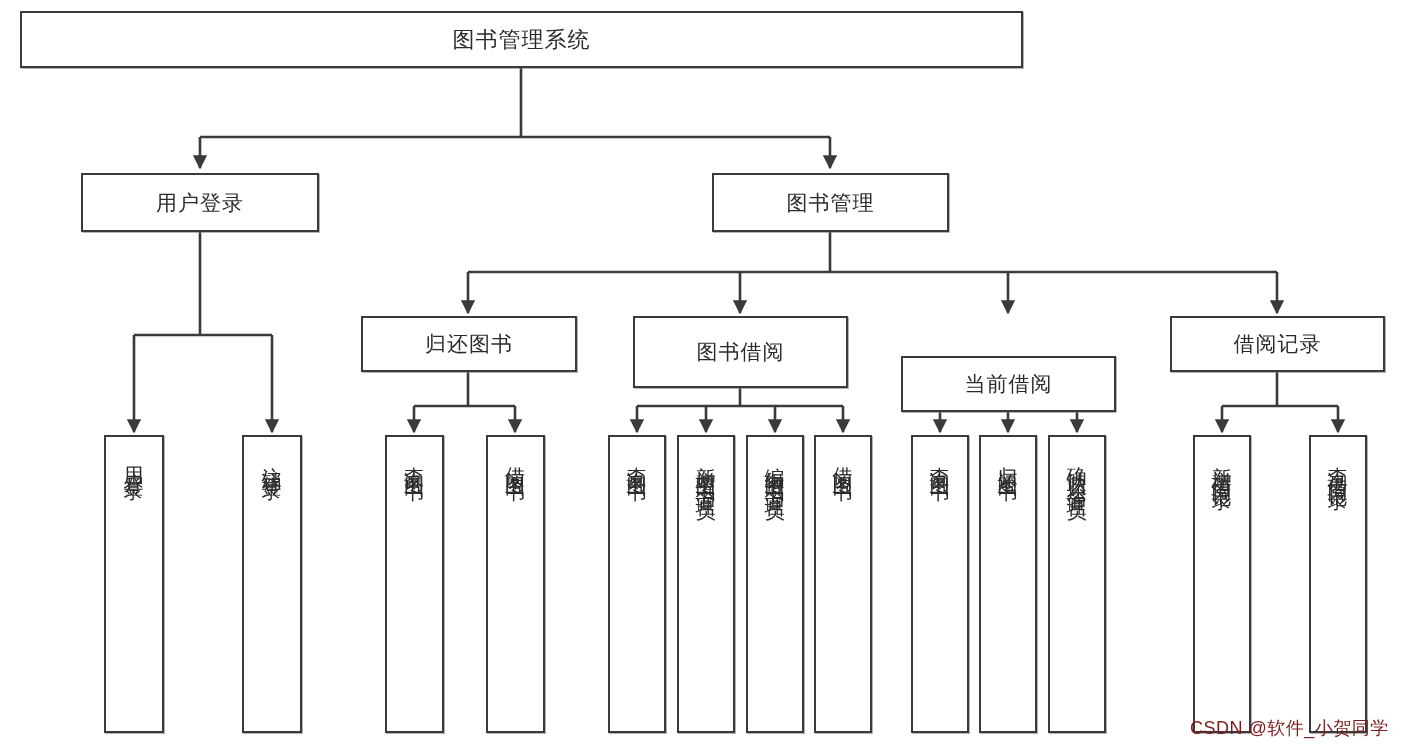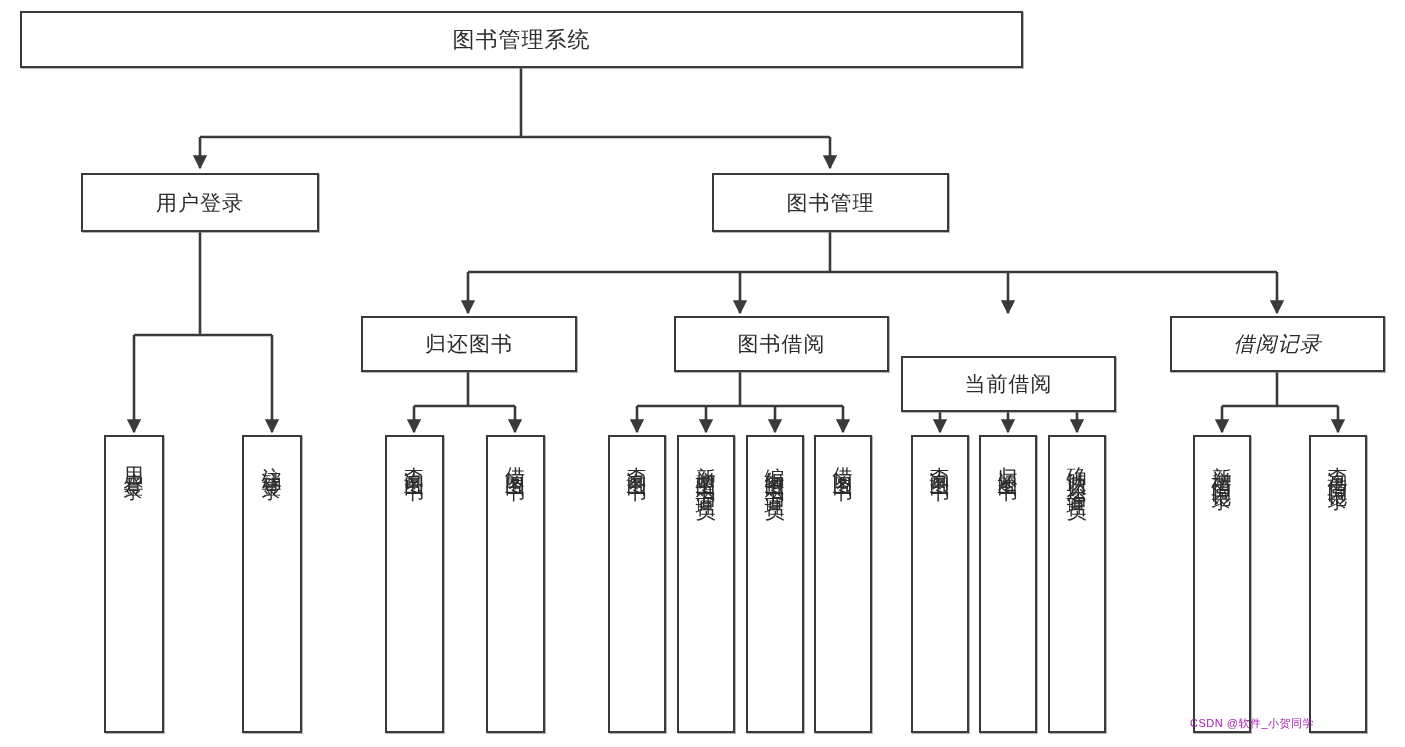--- a/index.html
+++ b/index.html
@@ -54,22 +54,22 @@
     color: #2b2b2b;
   }
   .h-label {
     white-space: nowrap;
   }
   #title-node {
     font-size: 22px;
   }
   .watermark {
     position: absolute;
-    color: #a21caf;
-    font-size: 11px;
+    color: #7f1d1d;
+    font-size: 18px;
     white-space: nowrap;
     letter-spacing: 0.5px;
   }
 </style>
 </head>
 <body>
 
 <div id="canvas">
 
   <svg id="wires" viewBox="0 0 1405 747">
@@ -129,27 +129,27 @@
   <div class="node h-node" style="left:81px; top:173px; width:238px; height:59px;">
     <span class="h-label">用户登录</span>
   </div>
   <div class="node h-node" style="left:712px; top:173px; width:237px; height:59px;">
     <span class="h-label">图书管理</span>
   </div>
 
   <div class="node h-node" style="left:361px; top:316px; width:216px; height:56px;">
     <span class="h-label">归还图书</span>
   </div>
-  <div class="node h-node" style="left:633px; top:316px; width:215px; height:56px;margin-left:41px;">
+  <div class="node h-node" style="left:633px; top:316px; width:215px; height:72px;">
     <span class="h-label">图书借阅</span>
   </div>
   <div class="node h-node" style="left:901px; top:316px; width:215px; height:56px;margin-top:40px;">
     <span class="h-label">当前借阅</span>
   </div>
-  <div class="node h-node" style="left:1170px; top:316px; width:215px; height:56px;font-style:italic;">
+  <div class="node h-node" style="left:1170px; top:316px; width:215px; height:56px;">
     <span class="h-label">借阅记录</span>
   </div>
 
   <div class="node v-node" style="left:104px; top:435px; width:60px; height:298px;">
     <span class="v-label">用户登录</span>
   </div>
   <div class="node v-node" style="left:242px; top:435px; width:60px; height:298px;">
     <span class="v-label">注销登录</span>
   </div>
 

